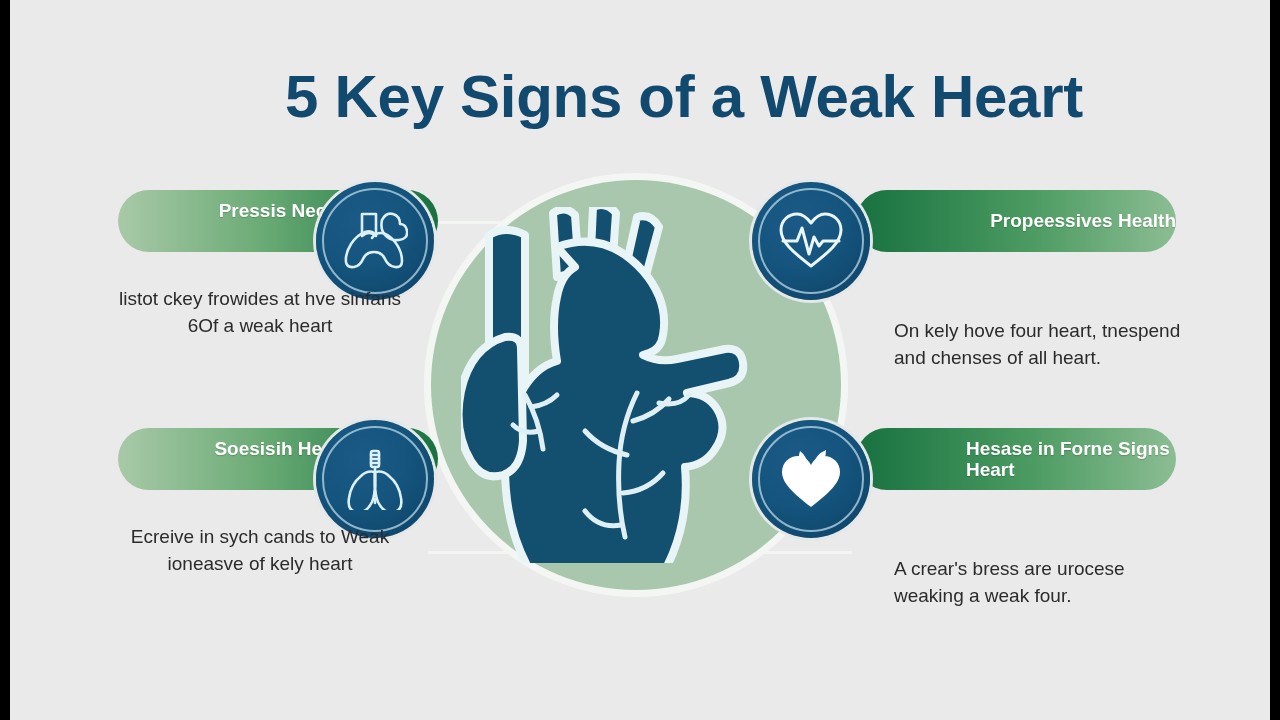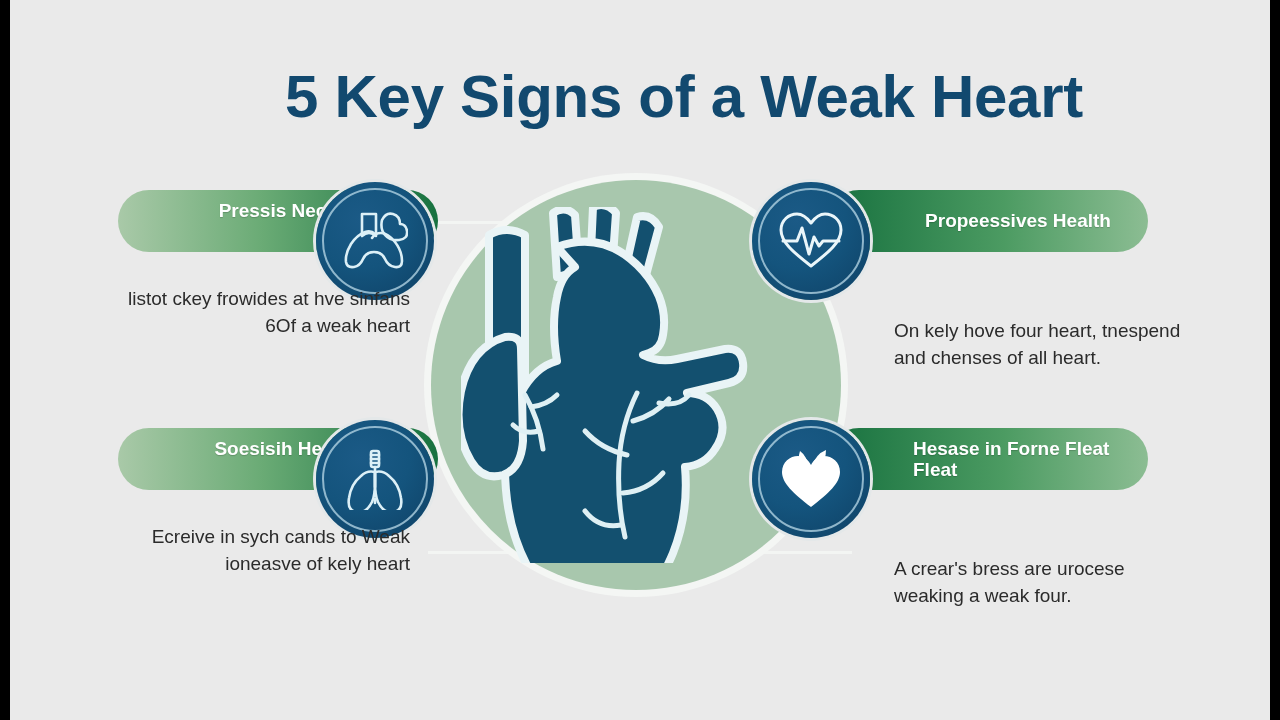--- a/index.html
+++ b/index.html
@@ -109,23 +109,23 @@
     align-items: center;
   }
   .quad.q-tl .pill, .quad.q-bl .pill {
     left: 8px;
     background: linear-gradient(90deg, #a9c9a8 0%, #6aab75 45%, #17713f 100%);
     justify-content: flex-end;
     padding-right: 62px;
     text-align: right;
   }
   .quad.q-tr .pill, .quad.q-br .pill {
-    left: 90px;
+    left: 118px;
     background: linear-gradient(90deg, #17713f 0%, #4c9b62 55%, #8cbd93 100%);
-    justify-content: center;
+    justify-content: flex-end;
     padding-left: 60px;
     text-align: left;
   }
   .pill-label {
     color: #ffffff;
     font-size: 19px;
     font-weight: bold;
     line-height: 1.12;
     text-shadow: 0 1px 1px rgba(0,0,0,0.18);
     max-width: 210px;
@@ -160,21 +160,21 @@
   .body-text {
     position: absolute;
     top: 96px;
     width: 300px;
     font-size: 19px;
     line-height: 1.42;
     color: #2b2b2b;
   }
   .quad.q-tl .body-text, .quad.q-bl .body-text {
     left: 0px;
-    text-align: right;
+    text-align: center;
   }
   .quad.q-tr .body-text, .quad.q-br .body-text {
     left: 156px;
     text-align: left;
     margin-top: 32px;
   }
 </style>
 </head>
 <body>
 
@@ -295,21 +295,21 @@
                    C 56 4, 64 10, 64 20
                    C 64 32, 52 42, 34 56 Z" fill="none" stroke="#eaf6fa" stroke-width="3" stroke-linejoin="round"></path>
           <path d="M6 31 h14 l5 -13 l7 26 l5 -17 l5 9 l4 -5 h16" fill="none" stroke="#eaf6fa" stroke-width="3" stroke-linejoin="round" stroke-linecap="round"></path>
         </svg>
       </div>
       <div class="body-text">On kely hove four heart, tnespend and chenses of all heart.</div>
     </div>
 
     <div class="quad q-br">
       <div class="pill">
-        <span class="pill-label">Hesase in Forne Fleat Fleat</span>
+        <span class="pill-label">Hesase in Forne Signs Heart</span>
       </div>
       <div class="icon-circle">
         <svg width="66" height="64" viewBox="0 0 66 64">
           <g fill="#ffffff">
             <path d="M31 21 q-2 -12 -9 -17 q-3 9 1 15 q3 5 8 6 Z"></path>
             <path d="M34 19 q4 -12 14 -16 q0 10 -6 15 q-4 3 -8 3 Z"></path>
             <path d="M35 24 q8 -8 19 -7 q-5 8 -13 10 q-4 1 -6 -1 Z"></path>
           </g>
           <path d="M33 60
                    C 15 46, 4 36, 4 25

